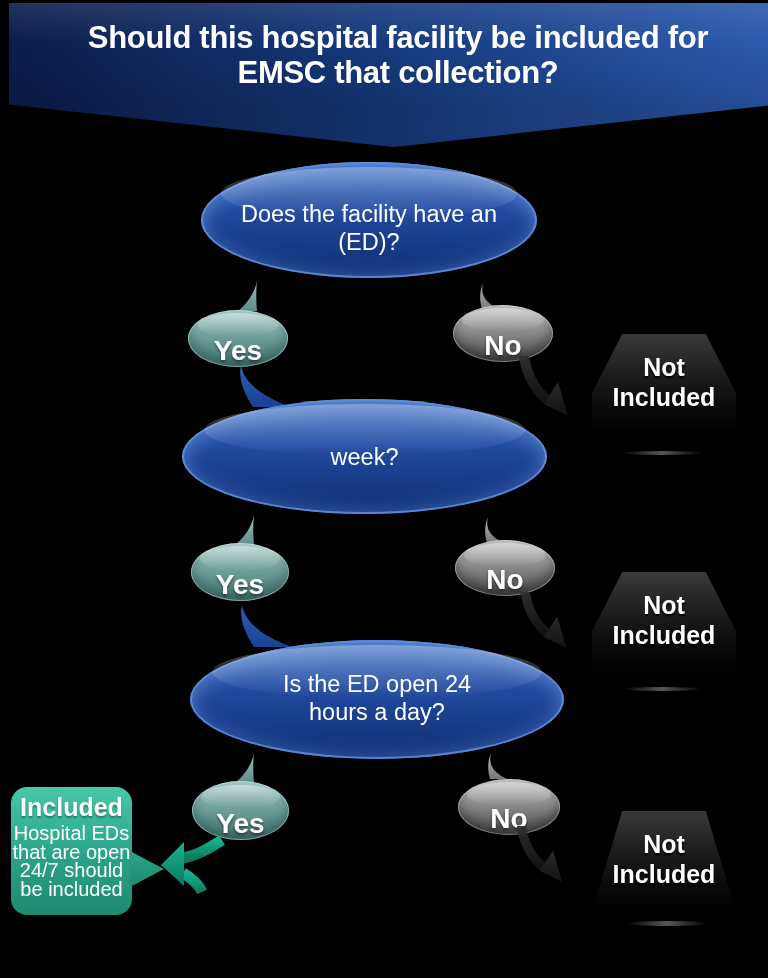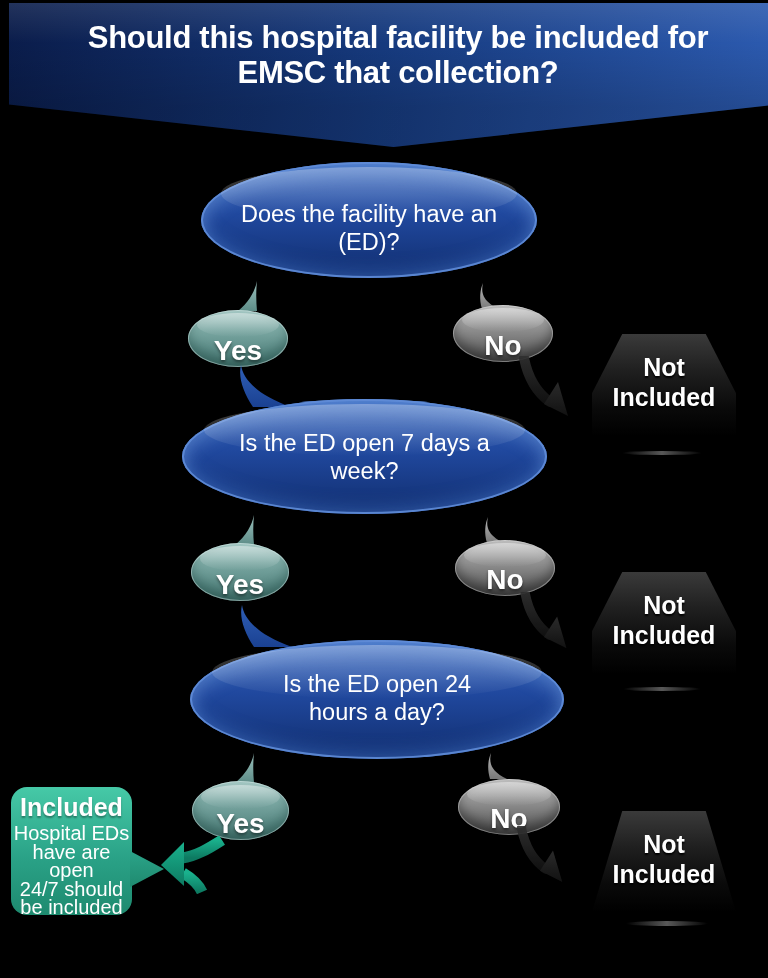--- a/index.html
+++ b/index.html
@@ -154,21 +154,20 @@
     <div class="niline">Not</div>
     <div class="niline">Included</div>
   </div>
   <div class="refl" style="left:622px;top:451px;width:80px;"></div>
 
   <svg class="tail" style="left:232px;top:364px;" width="62" height="44" viewBox="0 0 62 44">
     <path d="M9,1 C11,15 25,31 59,43 L21,43 C11,28 6,13 9,1 Z" fill="url(#gradQTail)"></path>
   </svg>
   <div class="q" style="left:182px;top:399px;width:365px;height:115px;">
     <div>
-      <div class="qline">Is the ED open 7 days a</div>
       <div class="qline">week?</div>
     </div>
   </div>
 
   <svg class="tail" style="left:234px;top:514px;" width="24" height="32" viewBox="0 0 24 32">
     <path d="M20,1 C18,11 12,22 1,31 L20,31 C19,21 19,10 20,1 Z" fill="url(#gradYesTail)"></path>
   </svg>
   <div class="bubble yes" style="left:191px;top:543px;width:98px;height:58px;">
     <span>Yes</span>
   </div>
@@ -221,21 +220,21 @@
   <div class="ni trap" style="top:811px;height:101px;">
     <div class="niline">Not</div>
     <div class="niline">Included</div>
   </div>
   <div class="refl" style="left:626px;top:921px;width:82px;height:5px;"></div>
 
   <div class="included">
     <div class="included-title">Included</div>
     <div class="included-body">
       <div>Hospital EDs</div>
-      <div>have are open</div>
+      <div>that are open</div>
       <div>24/7 should</div>
       <div>be included</div>
     </div>
   </div>
   <div class="included-tail"></div>
 
   <svg class="tail" style="left:156px;top:836px;" width="70" height="58" viewBox="0 0 70 58">
     <path d="M26,22 C40,20 52,13 66,4" stroke="url(#gradGreenArrow)" stroke-width="11" fill="none"></path>
     <path d="M27,37 C37,43 43,49 46,56" stroke="url(#gradGreenArrow)" stroke-width="11" fill="none"></path>
     <polygon points="5,29 28,6 28,50" fill="url(#gradGreenArrow)"></polygon>

